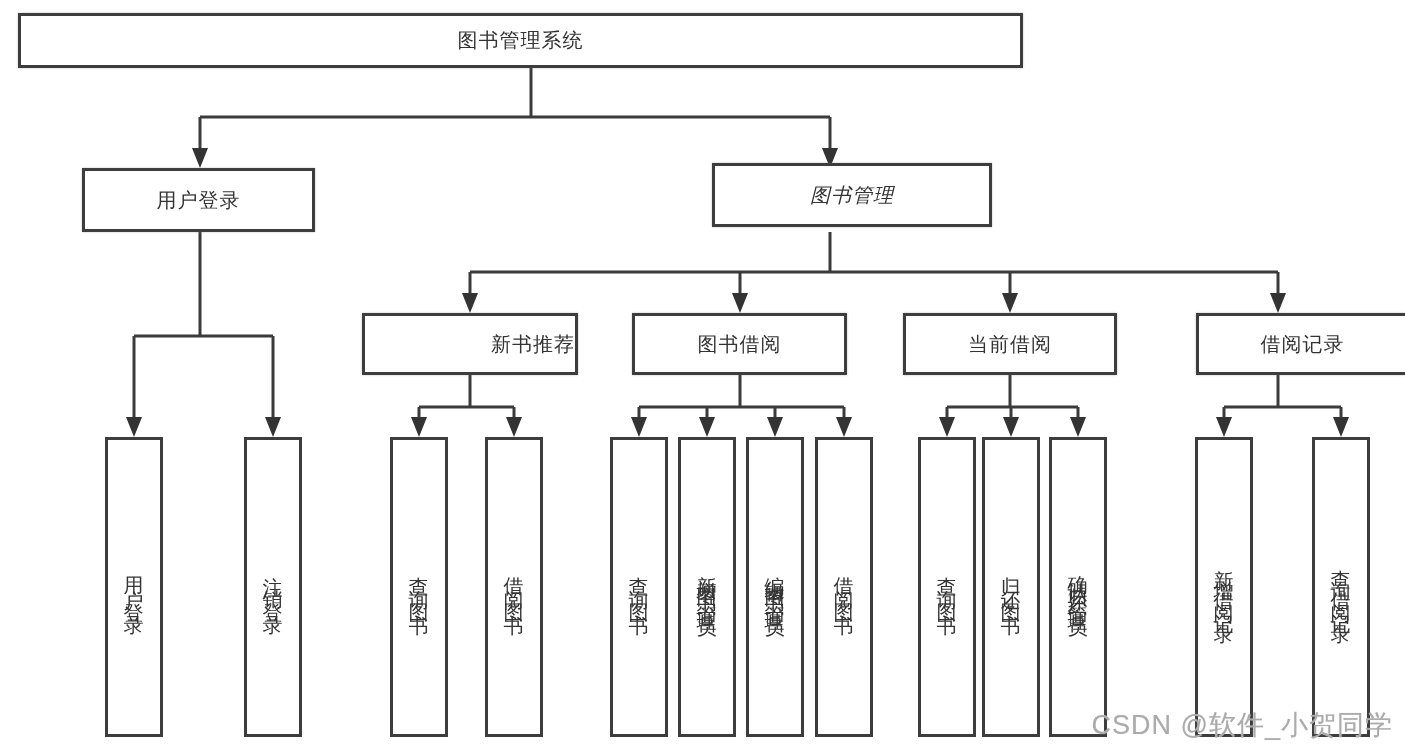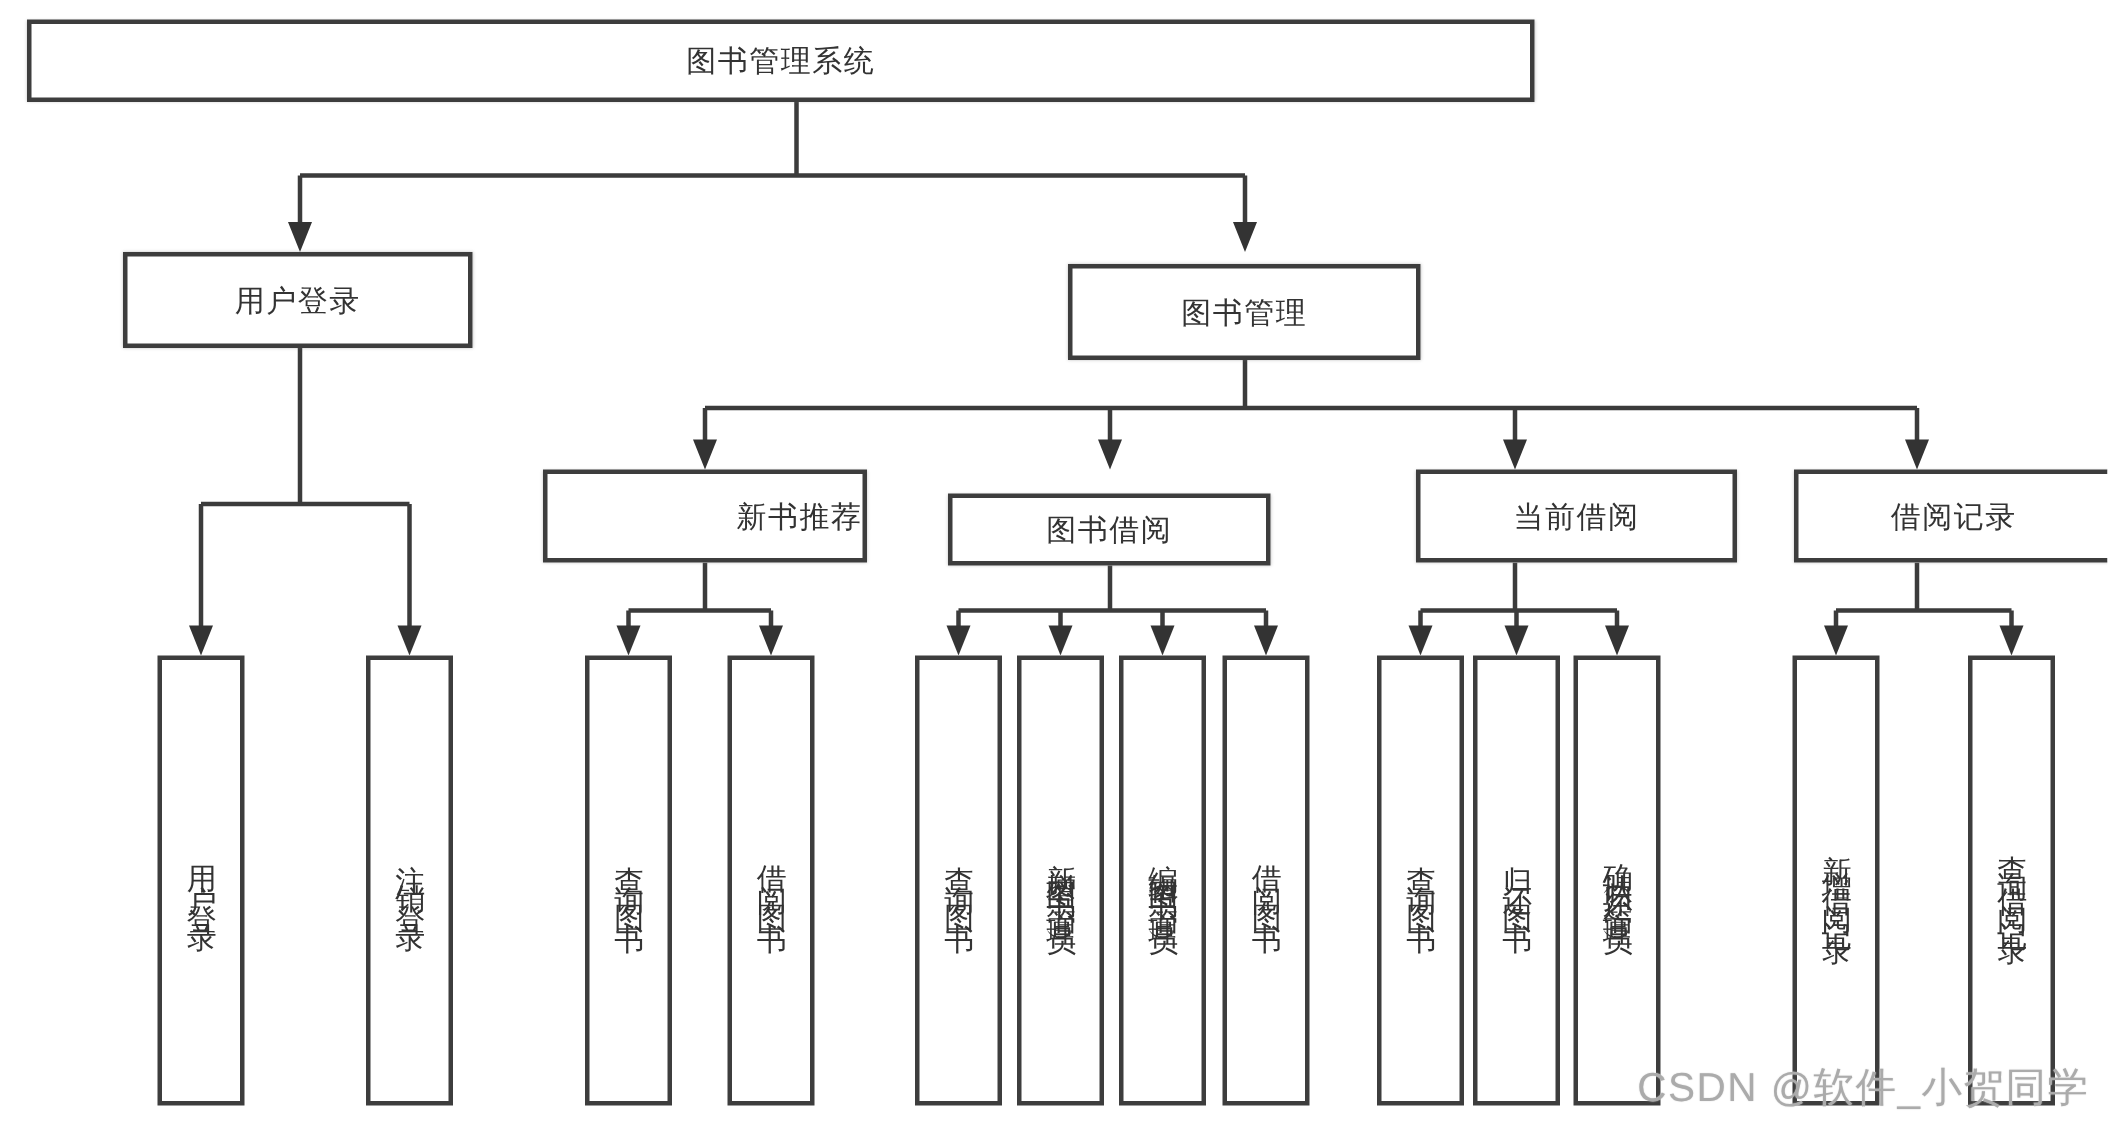--- a/index.html
+++ b/index.html
@@ -21,25 +21,25 @@
     display:flex;align-items:center;justify-content:center;
     color:#333333;
     font-size:20px;
     letter-spacing:1px;
   }
   .hnode{box-shadow:0 0 2px rgba(120,120,120,.45);}
   
   #n-root{left:18px;top:13px;width:1005px;height:55px;}
   
   #n-user-login{left:82px;top:168px;width:233px;height:64px;}
-  #n-book-mgmt{left:712px;top:176px;width:235px;height:64px;}
+  #n-book-mgmt{left:712px;top:163px;width:280px;height:64px;font-style:italic;}
   
   #n-new-book  {left:362px;top:313px;width:216px;height:62px;justify-content:flex-end;}
-  #n-borrow    {left:632px;top:313px;width:215px;height:48px;margin-top:16px;}
-  #n-current   {left:944px;top:313px;width:214px;height:62px;}
+  #n-borrow    {left:632px;top:313px;width:215px;height:62px;}
+  #n-current   {left:903px;top:313px;width:214px;height:62px;}
   #n-record    {left:1196px;top:313px;width:213px;height:62px;}
   
   .leaf{top:437px;width:58px;height:300px;}
   .leaf .vtext{
     writing-mode:vertical-rl;
     text-orientation:mixed;
     letter-spacing:13px;
     line-height:1;
     white-space:nowrap;
   }

